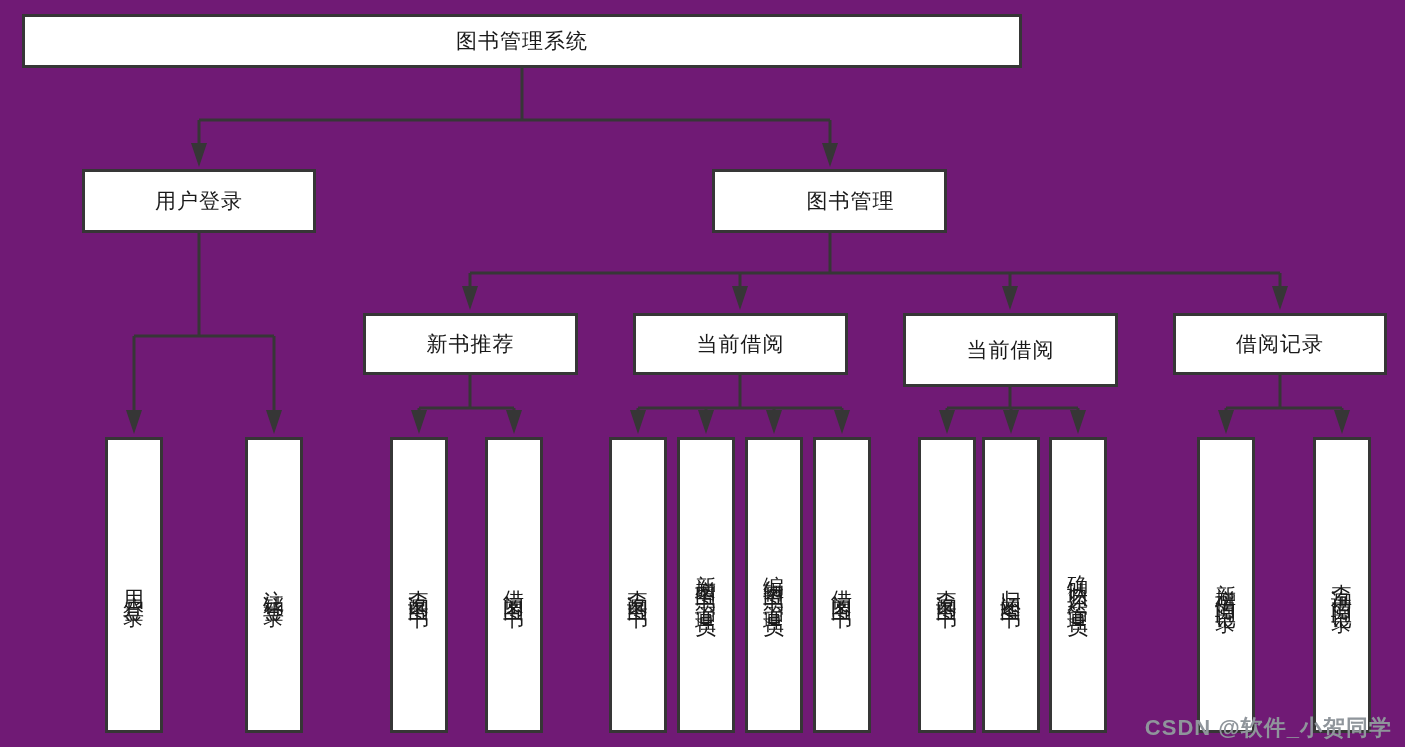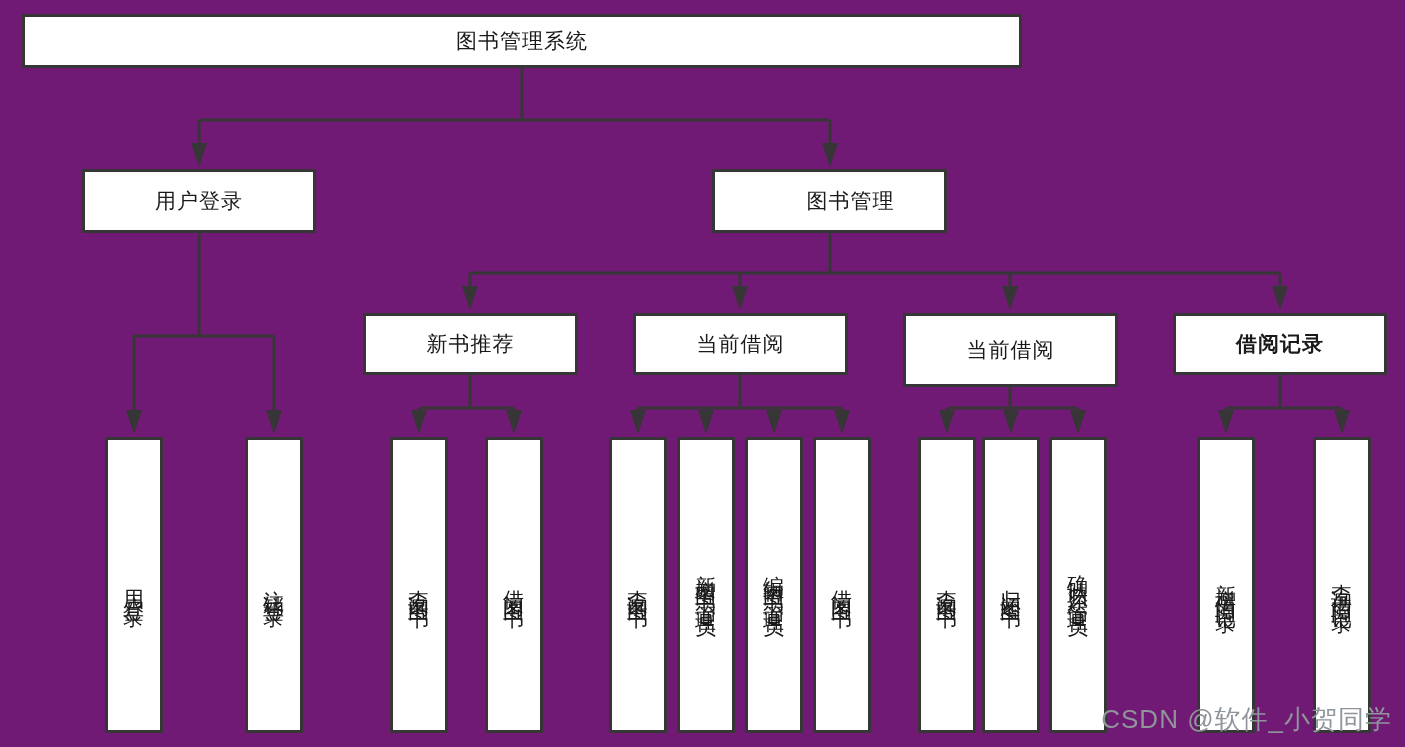--- a/index.html
+++ b/index.html
@@ -18,21 +18,21 @@
     letter-spacing:1px;
     white-space:nowrap;
   }
   
   .n-root   { left:22px;   top:14px;  width:1000px; height:54px; }
   .n-login  { left:82px;   top:169px; width:234px;  height:64px; }
   .n-mgmt   { left:712px;  top:169px; width:235px;  height:64px;padding-left:42px; }
   .n-newb   { left:363px;  top:313px; width:215px;  height:62px; }
   .n-borrow { left:633px;  top:313px; width:215px;  height:62px; }
   .n-cur    { left:903px;  top:313px; width:215px;  height:74px; }
-  .n-rec    { left:1173px; top:313px; width:214px;  height:62px;font-weight:bold; }
+  .n-rec    { left:1173px; top:313px; width:214px;  height:62px; }
   
   .vbox {
     top:437px; height:296px; width:58px;
     writing-mode:vertical-rl;
     letter-spacing:6px; line-height:1;
     font-size:21px;
   }
   .v-login1 { left:105px; }
   .v-login2 { left:245px; }
   .v-nb1 { left:390px; }
@@ -40,22 +40,22 @@
   .v-bw1 { left:609px; }
   .v-bw2 { left:677px; }
   .v-bw3 { left:745px; }
   .v-bw4 { left:813px; }
   .v-cu1 { left:918px; }
   .v-cu2 { left:982px; }
   .v-cu3 { left:1049px; }
   .v-re1 { left:1197px; }
   .v-re2 { left:1313px; }
   .watermark {
-    position:absolute; right:13px; bottom:10px; z-index:3;
-    font-size:26px; color:#8f959b; letter-spacing:1px;
+    position:absolute; right:13px; bottom:4px; z-index:3;
+    font-size:22px; color:#8f959b; letter-spacing:1px;font-weight:bold;
   }
 </style>
 </head>
 <body>
 
 <div class="stage">
 
   <svg class="wires" width="1405" height="747" viewBox="0 0 1405 747">
     <g stroke="#363636" stroke-width="3" fill="none">
 

